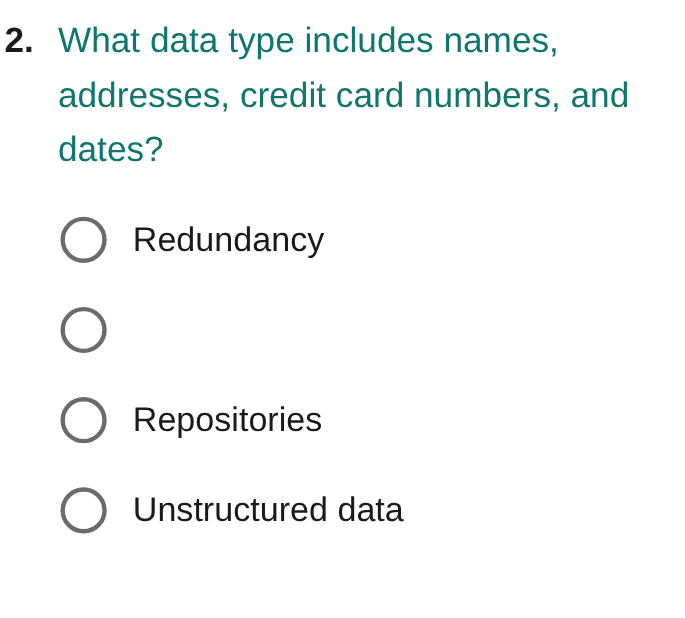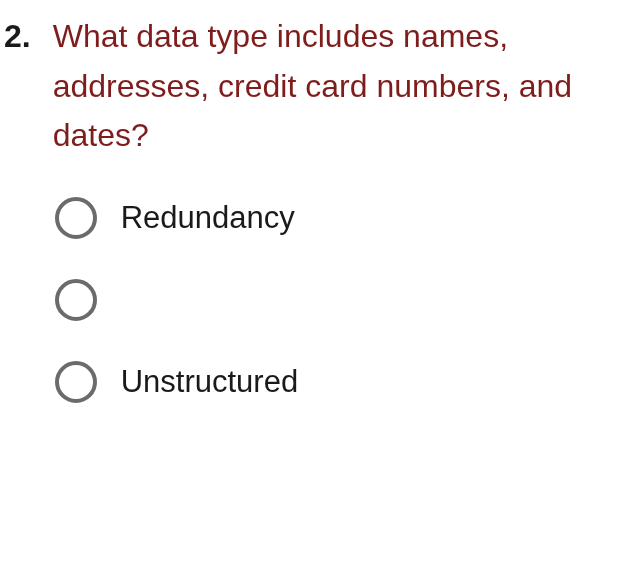--- a/index.html
+++ b/index.html
@@ -27,21 +27,21 @@
       flex-shrink: 0;
       line-height: 1.5;
       padding-left: 4px;
     }
     .question-body {
       flex: 1;
     }
     .question-text {
       font-size: 32px;
       font-weight: 400;
-      color: #7f1d1d;
+      color: #0f766e;
       line-height: 1.55;
       margin-bottom: 36px;
     }
     .options {
       display: flex;
       flex-direction: column;
       gap: 40px;
       padding-left: 2px;
     }
     .option {
@@ -75,17 +75,21 @@
     <div class="options">
       <div class="option">
         <div class="radio"></div>
         <div class="option-label">Redundancy</div>
       </div>
       <div class="option">
         <div class="radio"></div>
       </div>
       <div class="option">
         <div class="radio"></div>
-        <div class="option-label">Unstructured</div>
+        <div class="option-label">Repositories</div>
+      </div>
+      <div class="option">
+        <div class="radio"></div>
+        <div class="option-label">Unstructured data</div>
       </div>
     </div>
   </div>
 </div>
 
 </body></html>

